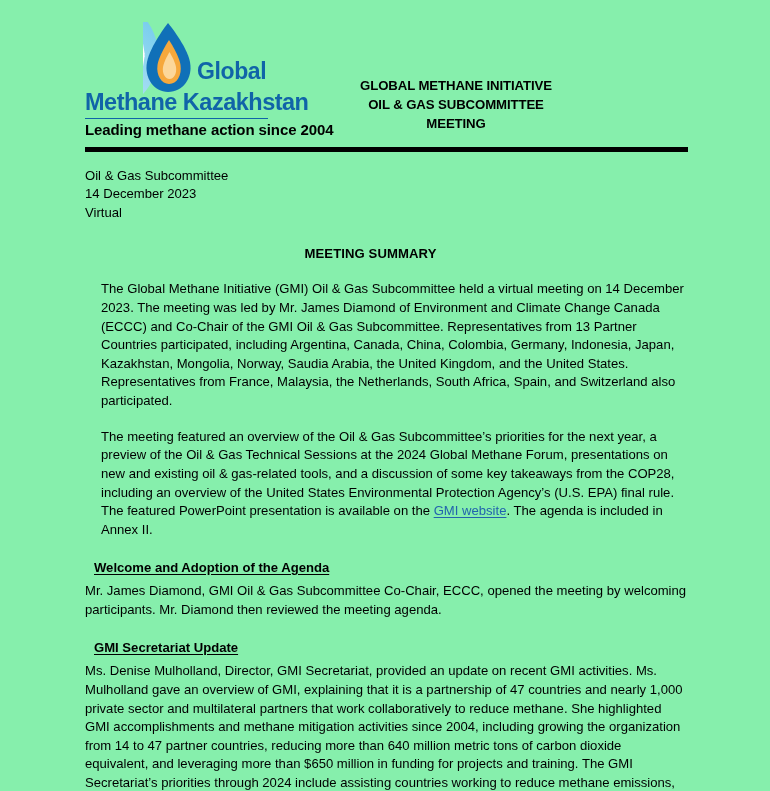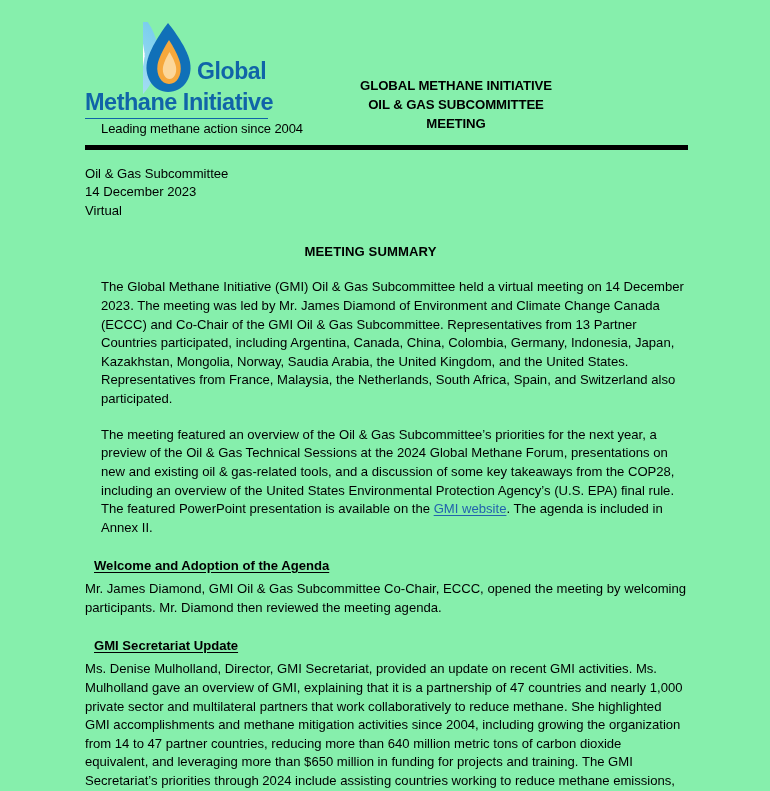--- a/index.html
+++ b/index.html
@@ -82,26 +82,25 @@
   }
 
   .logo-rule {
     width: 183px;
     height: 1.4px;
     background: #1064A8;
     margin: 3px 0 2px 0;
   }
 
   .logo-tagline {
-    font-size: 13px;
-    font-weight: normal;
+    font-size: 15px;
+    font-weight: bold;
     color: #000000;
     letter-spacing: -0.1px;
     white-space: nowrap;
-    margin-left: 16px;
   }
 
   .header-title {
     flex: 1 1 auto;
     text-align: center;
     padding: 54px 58px 0 12px;
   }
 
   .header-title div {
     font-size: 13.2px;
@@ -215,21 +214,21 @@
 
         <svg class="flame-wrap" viewBox="0 0 58 76">
           <path d="M30 1 C30 1 12 24 9 40 C6 56 16 70 30 70 C45 70 55 56 52 40 C49 24 30 1 30 1 Z" fill="#1070B8"></path>
           <path d="M31 18 C31 18 21 33 19.5 43 C18 53 23.5 62 31 62 C39 62 44 53 42.5 43 C41 33 31 18 31 18 Z" fill="#F6A83C"></path>
           <path d="M31.5 30 C31.5 30 26 39 25 45 C24 51 27 57 31.5 57 C36 57 39 51 38 45 C37 39 31.5 30 31.5 30 Z" fill="#FCD79A"></path>
         </svg>
 
         <div class="logo-word-global">Global</div>
       </div>
 
-      <div class="logo-word-mi">Methane Initiative</div>
+      <div class="logo-word-mi">Methane Kazakhstan</div>
       <div class="logo-rule"></div>
       <div class="logo-tagline">Leading methane action since 2004</div>
     </div>
 
     <div class="header-title">
       <div>GLOBAL METHANE INITIATIVE</div>
       <div>OIL &amp; GAS SUBCOMMITTEE</div>
       <div>MEETING</div>
     </div>
   </div>

